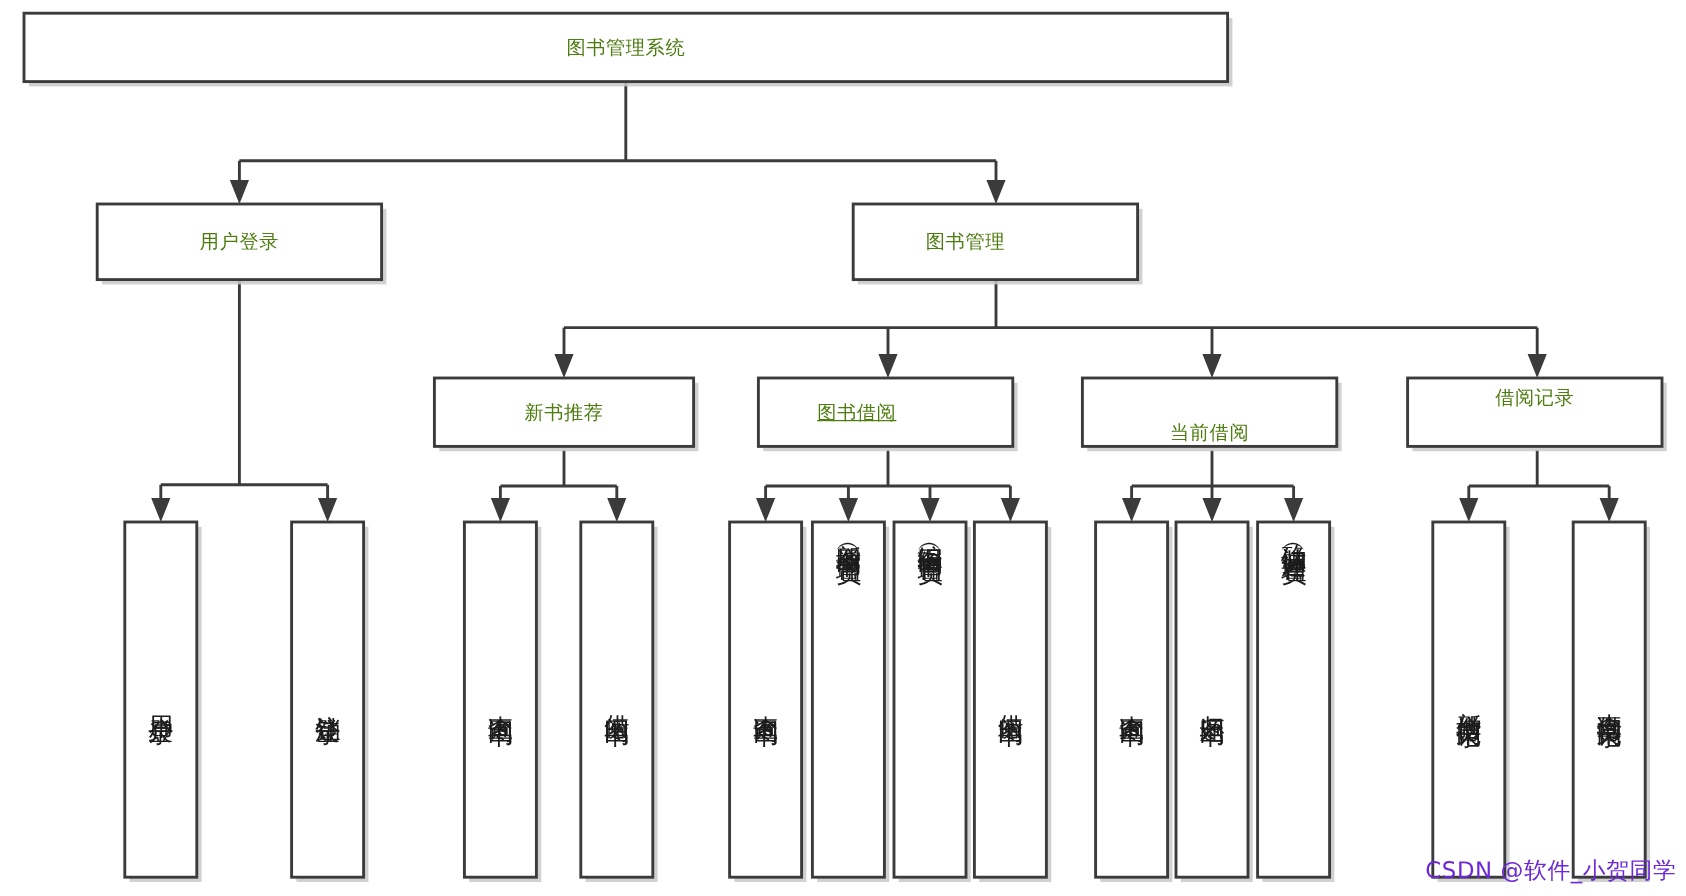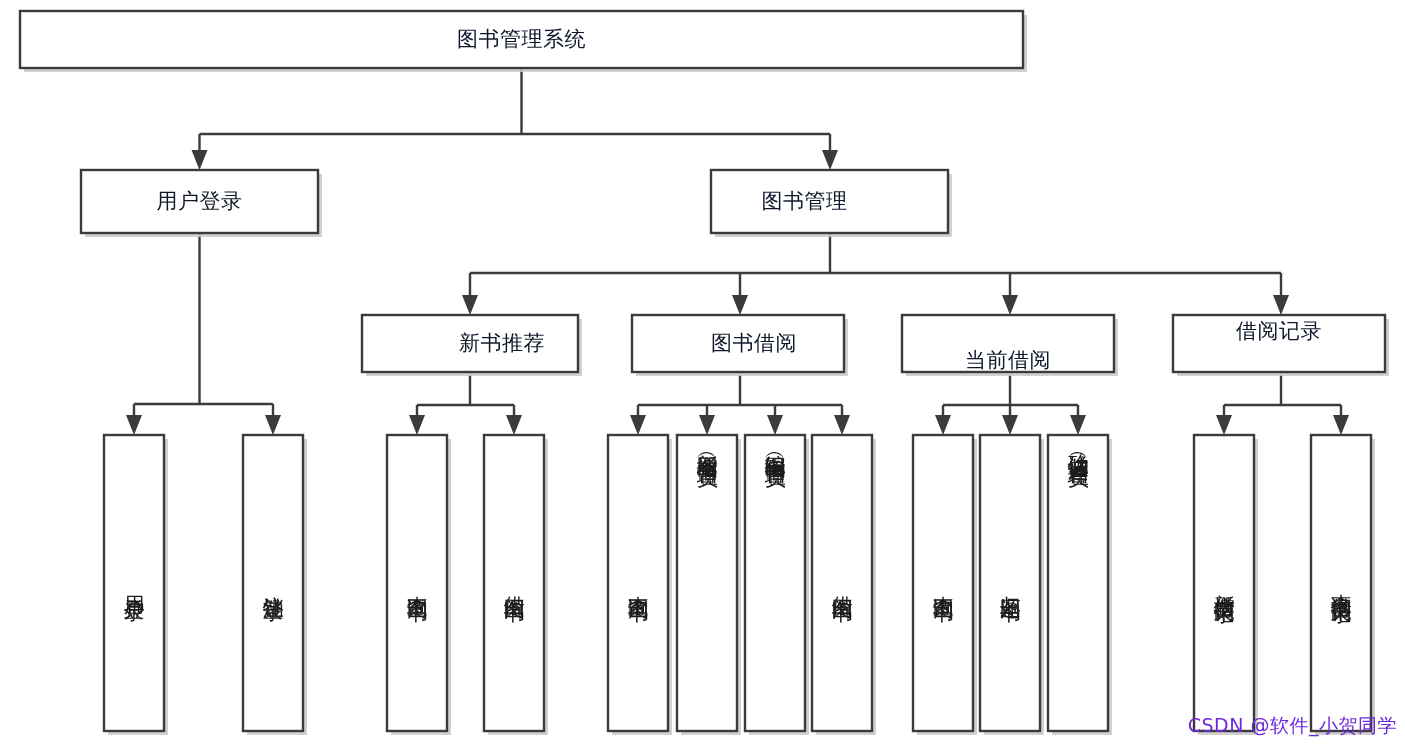--- a/index.html
+++ b/index.html
@@ -43,22 +43,22 @@
   }
   .arrow-head {
     fill: #3b3b3b;
     stroke: none;
   }
   .node-label-h {
     position: absolute;
     display: flex;
     align-items: center;
     justify-content: center;
-    font-size: 21px;
-    color: #0f172a;
+    font-size: 16px;
+    color: #4d7c0f;
     letter-spacing: 0.5px;
     line-height: 1.2;
     white-space: nowrap;
     user-select: none;
     text-align: center;
   }
   .node-label-v {
     position: absolute;
     display: flex;
     align-items: center;
@@ -217,22 +217,22 @@
       <rect class="node-shadow" x="1315" y="439" width="60" height="296"></rect>
       <rect class="node-box" x="1311" y="435" width="60" height="296"></rect>
     </g>
   </svg>
 
   <div class="node-label-h" style="left:20px; top:11px; width:1003px; height:57px;">图书管理系统</div>
 
   <div class="node-label-h" style="left:81px; top:170px; width:237px; height:63px;">用户登录</div>
   <div class="node-label-h" style="left:711px; top:170px; width:187px; height:63px;">图书管理</div>
 
-  <div class="node-label-h" style="left:362px; top:315px; width:216px; height:57px;padding-left:32px;">新书推荐</div>
-  <div class="node-label-h" style="left:648px; top:315px; width:212px; height:57px;">图书借阅</div>
+  <div class="node-label-h" style="left:362px; top:315px; width:216px; height:57px;">新书推荐</div>
+  <div class="node-label-h" style="left:608px; top:315px; width:212px; height:57px;text-decoration:underline;">图书借阅</div>
   <div class="node-label-h" style="left:902px; top:315px; width:212px; height:57px;margin-top:17px;">当前借阅</div>
   <div class="node-label-h" style="left:1173px; top:303px; width:212px; height:57px;">借阅记录</div>
 
   <div class="node-label-v" style="left:104px; top:435px; width:60px; height:296px;">用户登录</div>
   <div class="node-label-v" style="left:243px; top:435px; width:60px; height:296px;">注销登录</div>
 
   <div class="node-label-v" style="left:387px; top:435px; width:60px; height:296px;">查询图书</div>
   <div class="node-label-v" style="left:484px; top:435px; width:60px; height:296px;">借阅图书</div>
 
   <div class="node-label-v" style="left:608px; top:435px; width:60px; height:296px;">查询图书</div>

